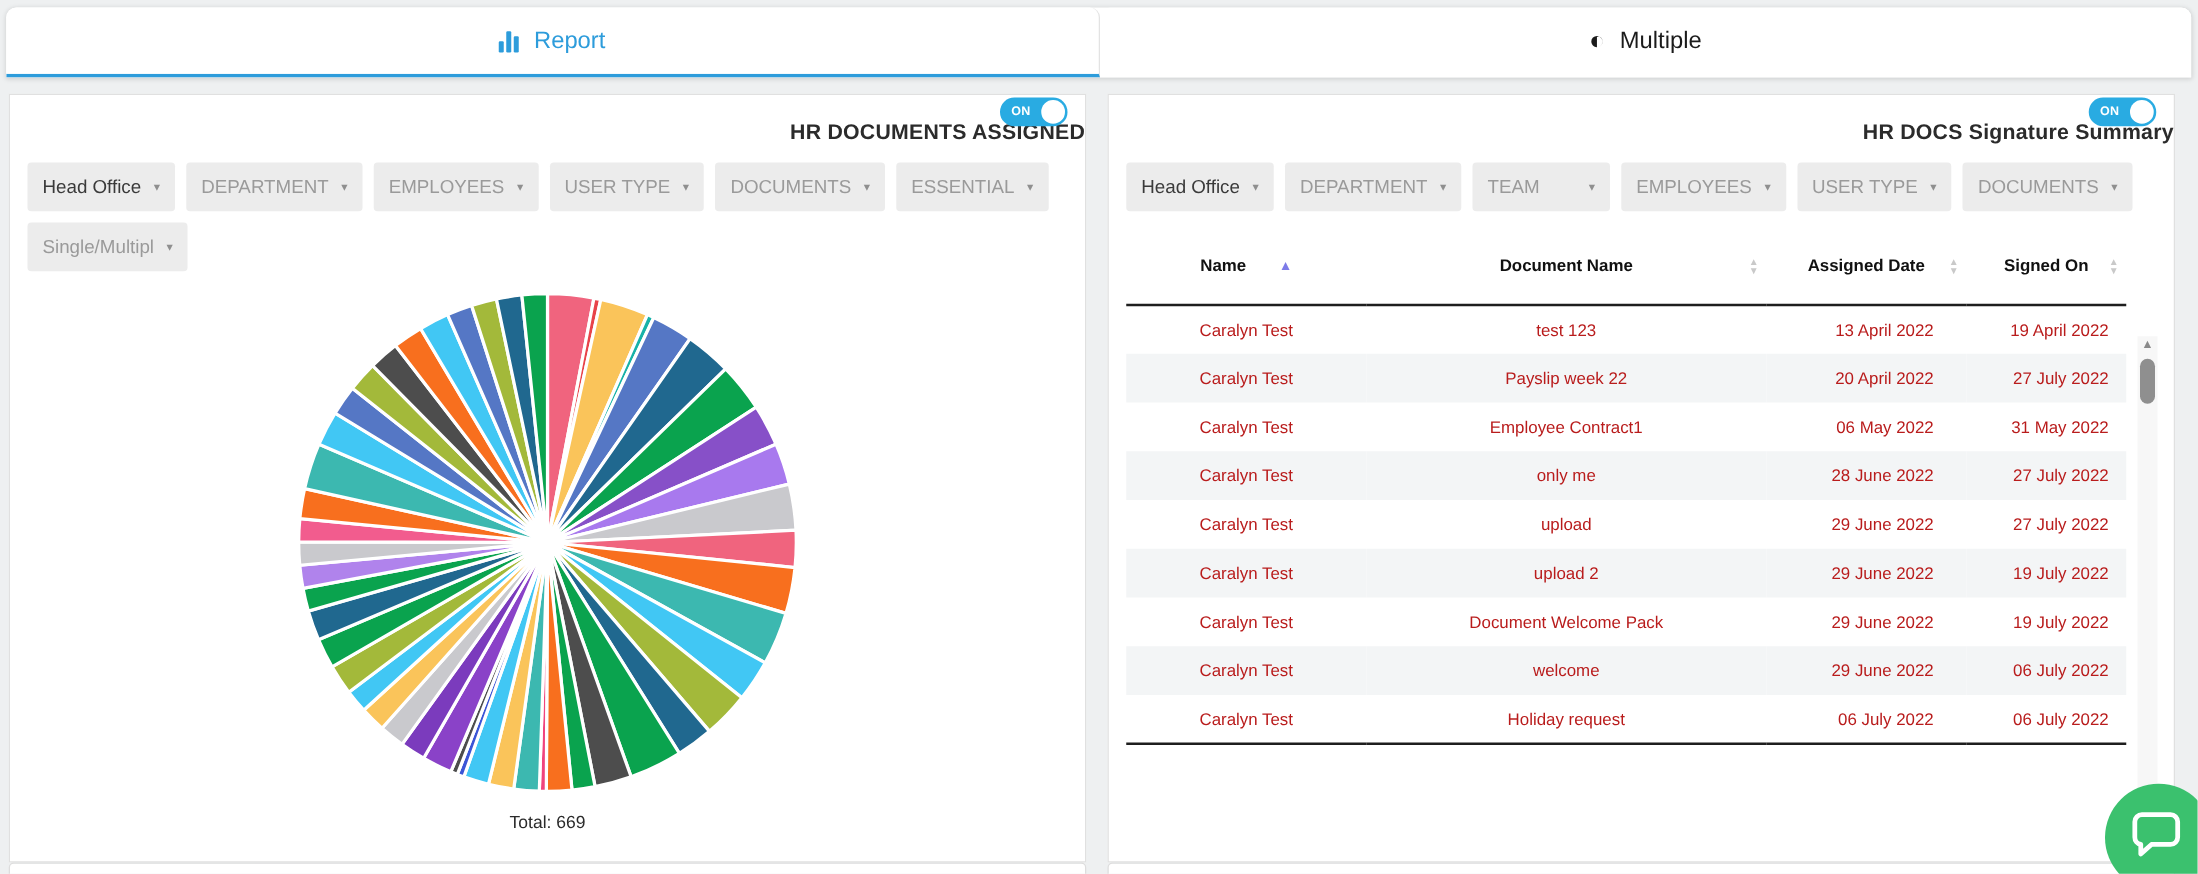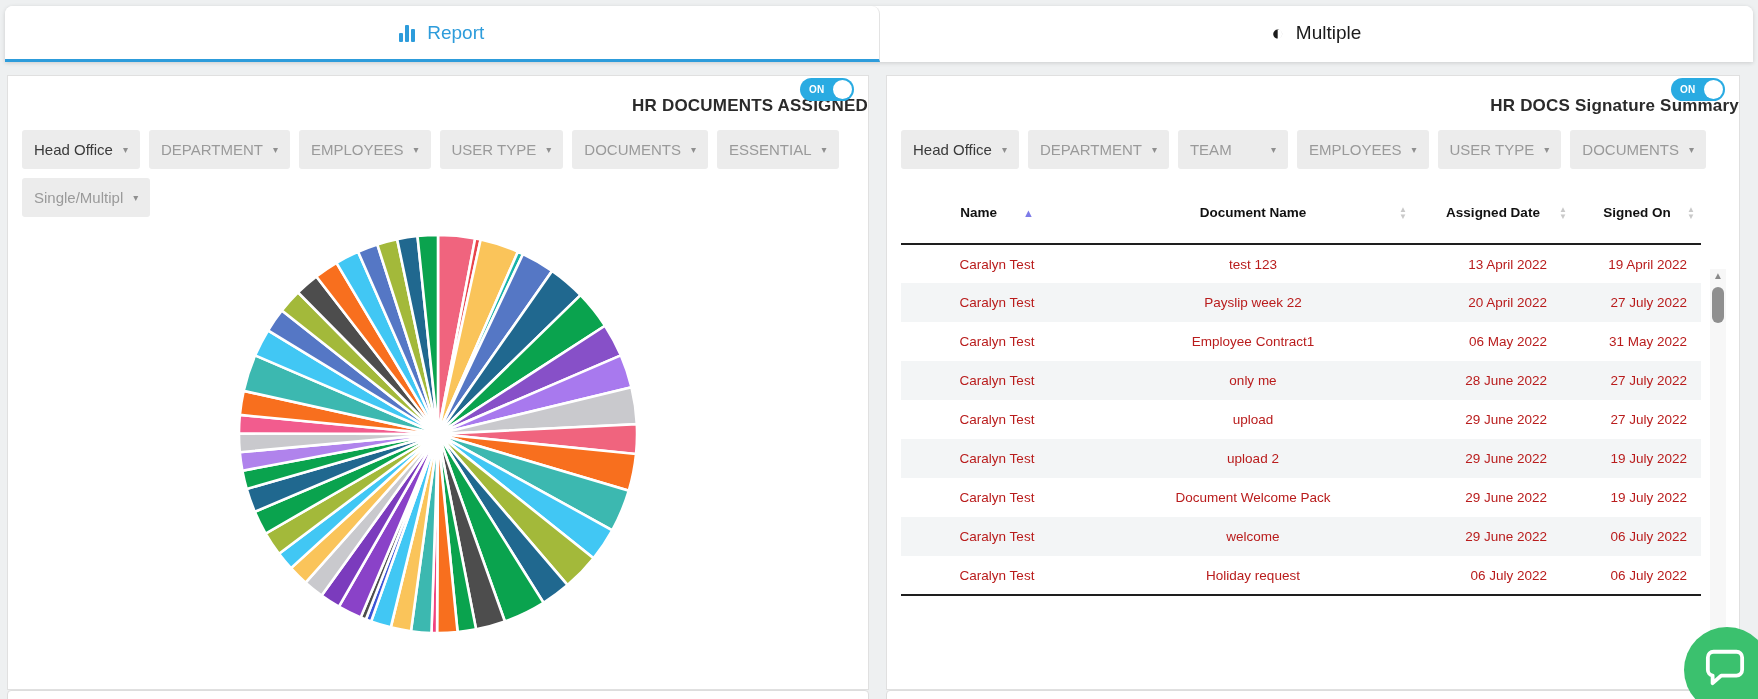--- a/index.html
+++ b/index.html
@@ -182,20 +182,21 @@
             <path d="M0,0 L-78.43,-62.03 A100,100 0 0 1 -70.29,-71.12 Z" fill="#A3B93A" stroke="#fff" stroke-width="1.3"></path>
             <path d="M0,0 L-70.29,-71.12 A100,100 0 0 1 -61.11,-79.16 Z" fill="#4D4D4D" stroke="#fff" stroke-width="1.3"></path>
             <path d="M0,0 L-61.11,-79.16 A100,100 0 0 1 -51.01,-86.01 Z" fill="#F86F1E" stroke="#fff" stroke-width="1.3"></path>
             <path d="M0,0 L-51.01,-86.01 A100,100 0 0 1 -40.16,-91.58 Z" fill="#41C7F4" stroke="#fff" stroke-width="1.3"></path>
             <path d="M0,0 L-40.16,-91.58 A100,100 0 0 1 -30.50,-95.24 Z" fill="#5577C5" stroke="#fff" stroke-width="1.3"></path>
             <path d="M0,0 L-30.50,-95.24 A100,100 0 0 1 -20.52,-97.87 Z" fill="#A3B93A" stroke="#fff" stroke-width="1.3"></path>
             <path d="M0,0 L-20.52,-97.87 A100,100 0 0 1 -10.31,-99.47 Z" fill="#20688F" stroke="#fff" stroke-width="1.3"></path>
             <path d="M0,0 L-10.31,-99.47 A100,100 0 0 1 0.00,-100.00 Z" fill="#0AA34E" stroke="#fff" stroke-width="1.3"></path>
           </svg>
       </div>
+      <div class="total-label">Total: 669</div>
     </section>
 
     <section class="panel right">
       <div class="panel-head">
         <div class="panel-title">HR DOCS Signature Summary</div>
         <div class="toggle">
           <span class="on-label">ON</span>
           <span class="knob"></span>
         </div>
       </div>

